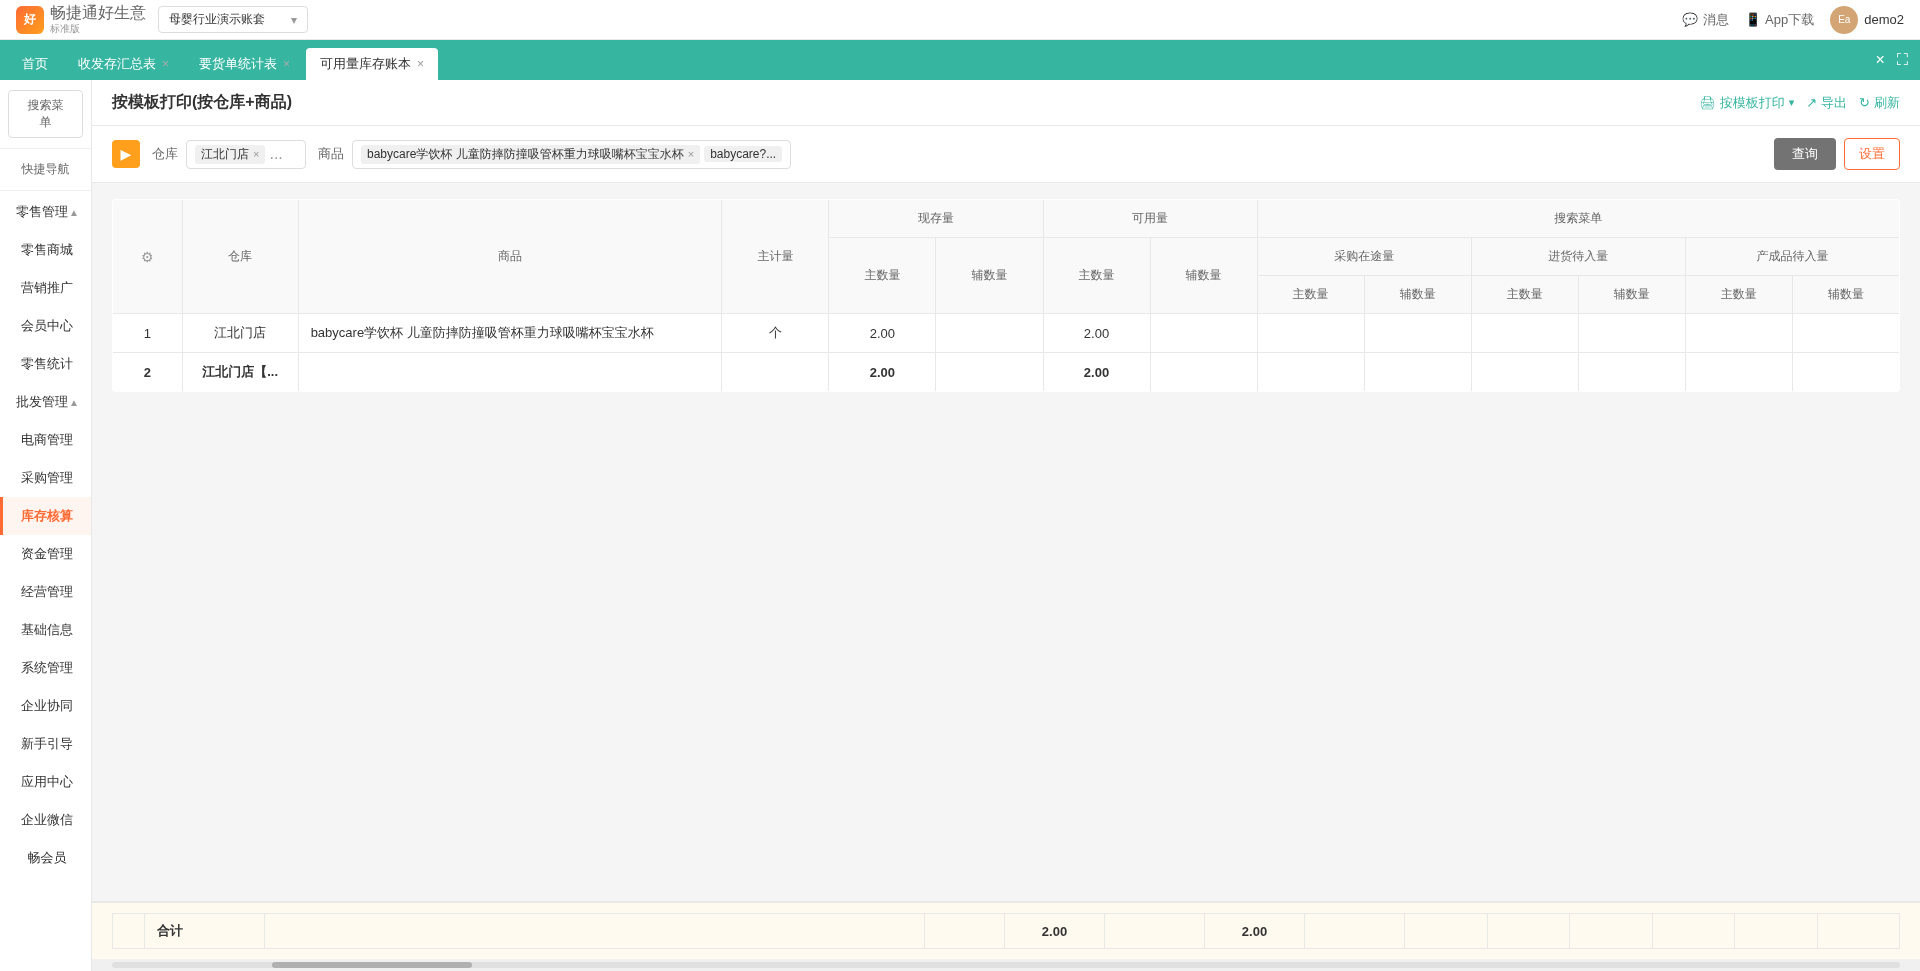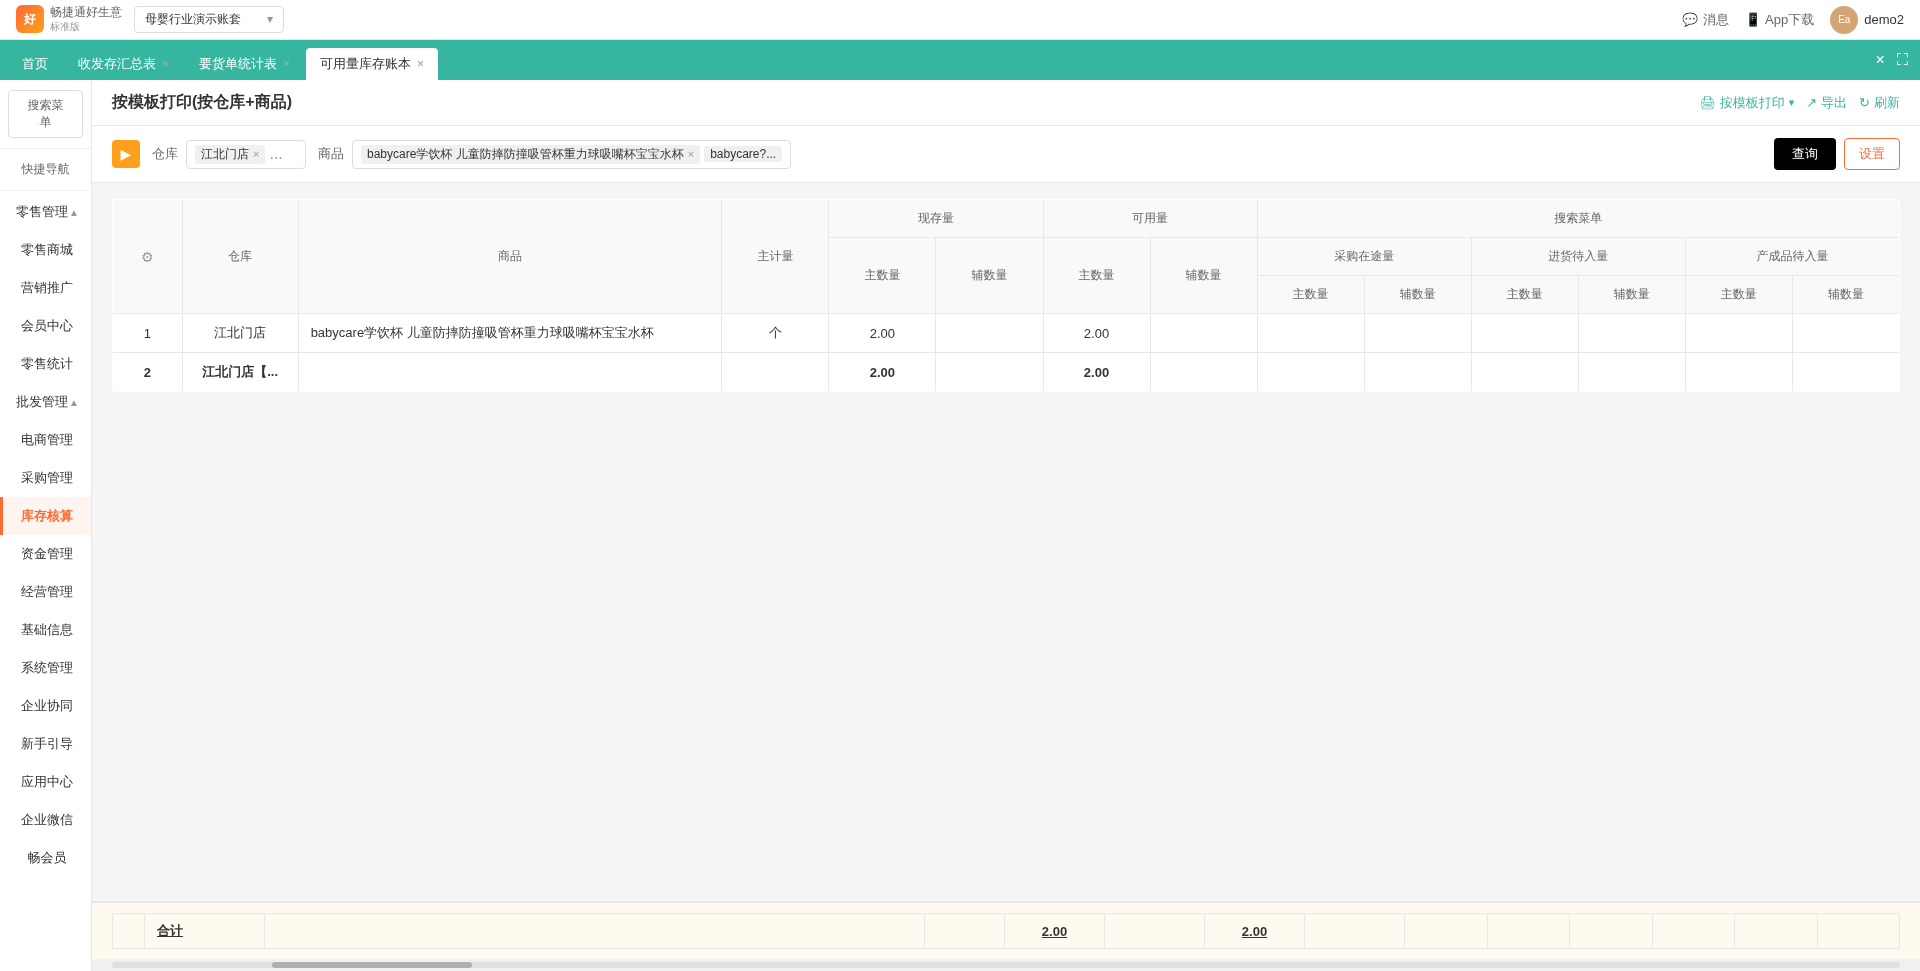--- a/index.html
+++ b/index.html
@@ -3,21 +3,21 @@
   <meta charset="utf-8">
   <style>
     * { box-sizing: border-box; margin: 0; padding: 0; }
     body { font-family: 'Microsoft YaHei', Arial, sans-serif; font-size: 13px; background: #f5f5f5; color: #333; display: flex; flex-direction: column; height: 971px; overflow: hidden; }
 
     
     .top-bar { height: 40px; background: #fff; display: flex; align-items: center; justify-content: space-between; padding: 0 16px; border-bottom: 1px solid #e8e8e8; flex-shrink: 0; }
     .top-bar-left { display: flex; align-items: center; gap: 12px; }
     .logo-area { display: flex; align-items: center; gap: 6px; }
     .logo-icon { width: 28px; height: 28px; background: linear-gradient(135deg, #ff6b35, #ff9f1c); border-radius: 6px; display: flex; align-items: center; justify-content: center; color: white; font-size: 12px; font-weight: bold; }
-    .logo-text { font-size: 12px; color: #666; line-height: 1.2; }
+    .logo-text { font-size: 16px; color: #666; line-height: 1.2; }
     .logo-sub { font-size: 10px; color: #999; }
     .industry-selector { display: flex; align-items: center; gap: 4px; padding: 4px 10px; border: 1px solid #ddd; border-radius: 4px; cursor: pointer; font-size: 12px; color: #333; background: #fff; min-width: 150px; }
     .top-bar-right { display: flex; align-items: center; gap: 16px; }
     .top-bar-btn { display: flex; align-items: center; gap: 4px; font-size: 13px; color: #666; cursor: pointer; }
     .avatar { width: 28px; height: 28px; border-radius: 50%; background: #ff9f1c; display: flex; align-items: center; justify-content: center; color: white; font-size: 11px; overflow: hidden; }
     .user-name { font-size: 13px; color: #333; }
 
     
     .tab-bar { height: 40px; background: #36b5a0; display: flex; align-items: flex-end; padding: 0 8px; flex-shrink: 0; }
     .tab { height: 32px; display: flex; align-items: center; gap: 6px; padding: 0 14px; border-radius: 4px 4px 0 0; font-size: 13px; cursor: pointer; color: #fff; background: transparent; border: none; margin-right: 2px; }
@@ -54,36 +54,36 @@
     
     .filter-bar { background: #fff; padding: 12px 20px; border-bottom: 1px solid #e8e8e8; display: flex; align-items: center; gap: 12px; flex-wrap: wrap; flex-shrink: 0; }
     .filter-toggle { width: 28px; height: 28px; background: #ff9f1c; border-radius: 4px; display: flex; align-items: center; justify-content: center; color: white; cursor: pointer; font-size: 14px; flex-shrink: 0; }
     .filter-group { display: flex; align-items: center; gap: 8px; }
     .filter-label { font-size: 13px; color: #666; white-space: nowrap; }
     .filter-input { display: flex; align-items: center; gap: 4px; border: 1px solid #ddd; border-radius: 4px; padding: 4px 8px; min-width: 120px; background: #fff; }
     .filter-tag { background: #f0f0f0; border-radius: 3px; padding: 1px 6px; font-size: 12px; color: #333; display: flex; align-items: center; gap: 4px; }
     .filter-tag .remove { color: #999; cursor: pointer; font-size: 11px; }
     .filter-more { color: #999; cursor: pointer; font-size: 16px; }
     .filter-actions { margin-left: auto; display: flex; gap: 8px; }
-    .btn-query { background: #000000; color: white; border: none; border-radius: 4px; padding: 6px 18px; font-size: 13px; cursor: pointer; }
+    .btn-query { background: #737373; color: white; border: none; border-radius: 4px; padding: 6px 18px; font-size: 13px; cursor: pointer; }
     .btn-settings { background: #fff; color: #ff6b35; border: 1px solid #ff6b35; border-radius: 4px; padding: 6px 14px; font-size: 13px; cursor: pointer; }
 
     
     .table-container { flex: 1; overflow: auto; padding: 16px 20px; background: #f5f5f5; }
     .data-table { width: 100%; border-collapse: collapse; background: #fff; border: 1px solid #e8e8e8; border-radius: 4px; overflow: hidden; }
     .data-table th { background: #f9f9f9; color: #666; font-size: 12px; font-weight: normal; padding: 10px 28px; border: 1px solid #e8e8e8; text-align: center; white-space: nowrap; }
     .data-table td { padding: 10px 12px; border: 1px solid #e8e8e8; text-align: center; font-size: 13px; color: #333; }
     .th-group { text-align: center; background: #f0f0f0; }
     .col-settings { width: 32px; }
     .col-settings-icon { color: #999; cursor: pointer; font-size: 14px; }
     .row-index { color: #999; }
     .row-bold td { font-weight: bold; }
 
     
-    .table-footer { background: #fffaf0; border-top: 2px solid #e8e8e8; padding: 10px 20px; display: flex; align-items: flex-end; flex-shrink: 0; text-decoration: underline; }
+    .table-footer { background: #fffaf0; border-top: 2px solid #e8e8e8; padding: 10px 20px; display: flex; align-items: flex-end; flex-shrink: 0; }
     .footer-table { width: 100%; border-collapse: collapse; }
     .footer-table td { padding: 8px 12px; font-size: 13px; font-weight: bold; color: #333; text-align: center; border: 1px solid #e8e8e8; }
     .footer-label { text-align: left !important; font-weight: bold; }
 
     
     .scrollbar-area { height: 12px; background: #f0f0f0; display: flex; align-items: center; padding: 0 20px; flex-shrink: 0; }
     .scrollbar-track { flex: 1; height: 6px; background: #e0e0e0; border-radius: 3px; position: relative; }
     .scrollbar-thumb { width: 200px; height: 6px; background: #b0b0b0; border-radius: 3px; position: absolute; left: 160px; }
   </style>
 </head>

